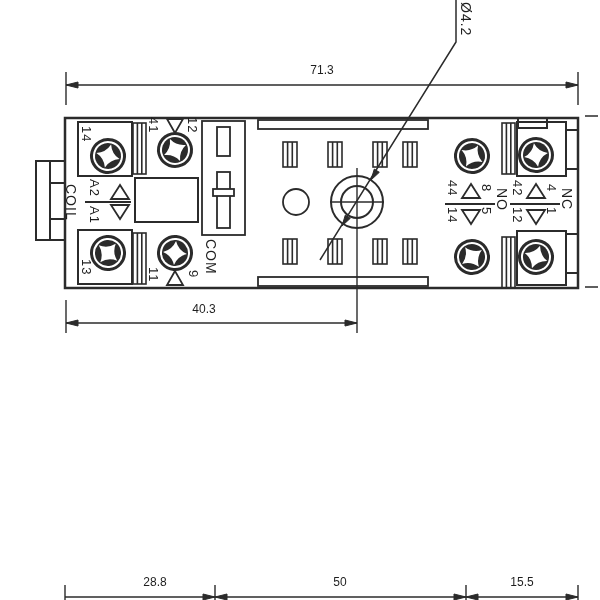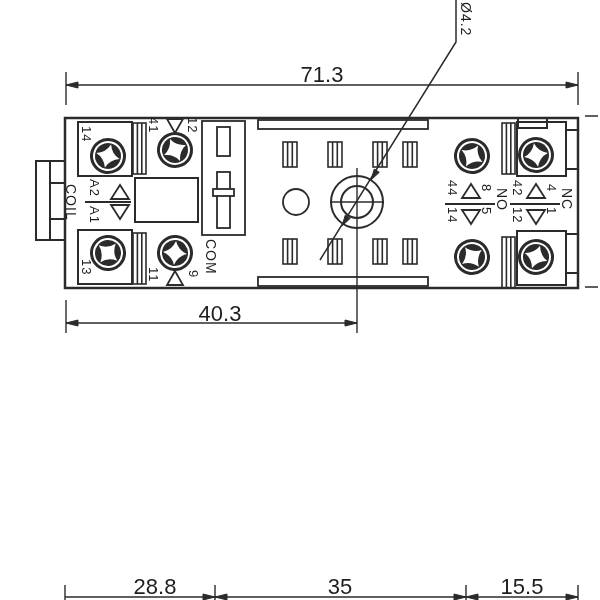--- a/index.html
+++ b/index.html
@@ -3,21 +3,21 @@
 <meta charset="utf-8">
 <style>
   html,body{margin:0;padding:0;background:#fff;}
   #canvas{position:relative;width:600px;height:600px;background:#ffffff;overflow:hidden;
           font-family:"Liberation Sans",sans-serif;}
   #canvas svg{position:absolute;left:0;top:0;}
   .vt{position:absolute;writing-mode:vertical-rl;text-orientation:mixed;
       font-family:"Liberation Sans",sans-serif;color:#1e1e1e;font-size:13px;
       letter-spacing:1px;line-height:1;white-space:nowrap;}
   .vt.big{font-size:14px;}
-  .dim{position:absolute;font-family:"Liberation Sans",sans-serif;font-size:22px;
+  .dim{position:absolute;font-family:"Liberation Sans",sans-serif;font-size:12px;
        color:#1e1e1e;text-align:center;line-height:1;}
 </style>
 </head>
 <body>
 
 <div id="canvas">
 
 <svg width="600" height="600" viewBox="0 0 600 600">
   <defs>
     <g id="screw">
@@ -185,18 +185,18 @@
 
   <div class="vt" style="left:511px;top:180px;">42</div>
   <div class="vt" style="left:545px;top:184px;">4</div>
   <div class="vt" style="left:511px;top:207px;">12</div>
   <div class="vt" style="left:545px;top:207px;">1</div>
   <div class="vt big" style="left:560px;top:188px;">NC</div>
 
   <div class="vt big" style="left:459px;top:2px;">Ø4.2</div>
 
   <div class="dim" style="left:294px;top:64px;width:56px;">71.3</div>
-  <div class="dim" style="left:192px;top:303px;width:56px;">40.3</div>
+  <div class="dim" style="left:176px;top:303px;width:56px;">40.3</div>
   <div class="dim" style="left:120px;top:576px;width:70px;">28.8</div>
-  <div class="dim" style="left:310px;top:576px;width:60px;">35</div>
+  <div class="dim" style="left:310px;top:576px;width:60px;">50</div>
   <div class="dim" style="left:490px;top:576px;width:64px;">15.5</div>
 
 </div>
 
 </body></html>

